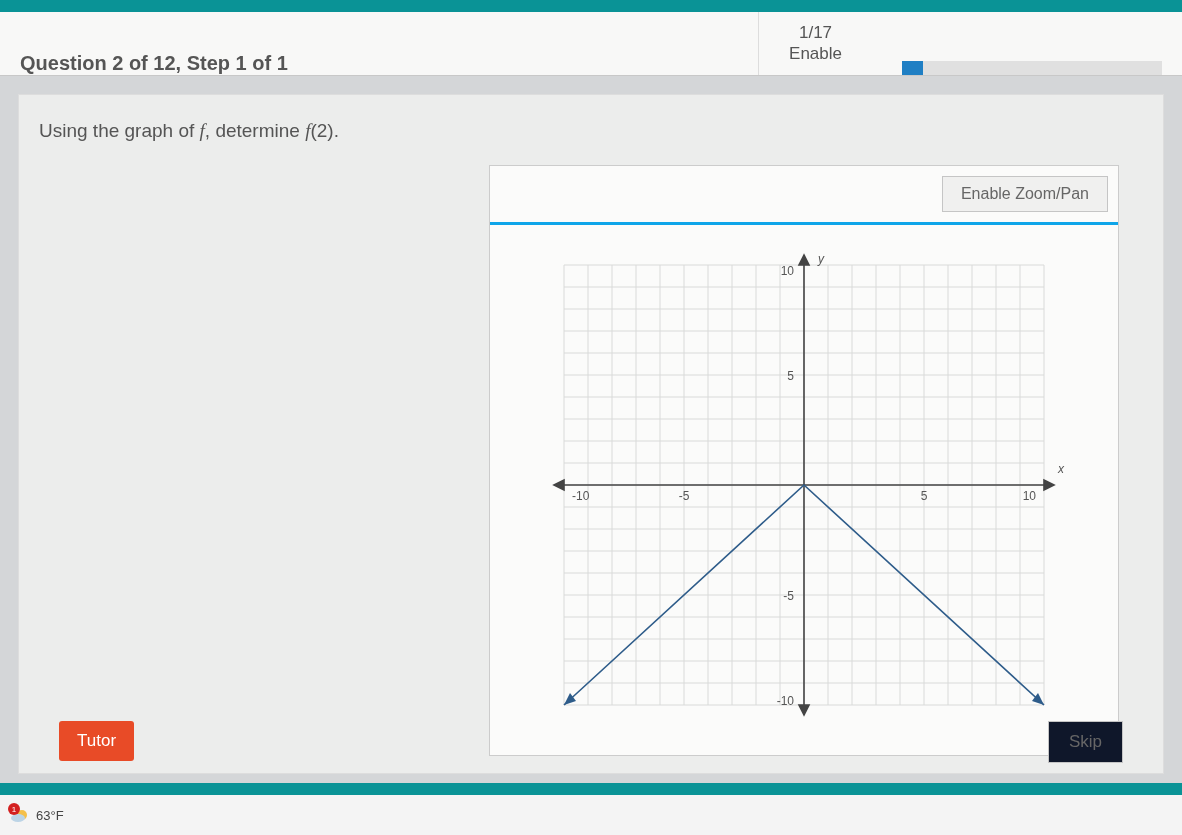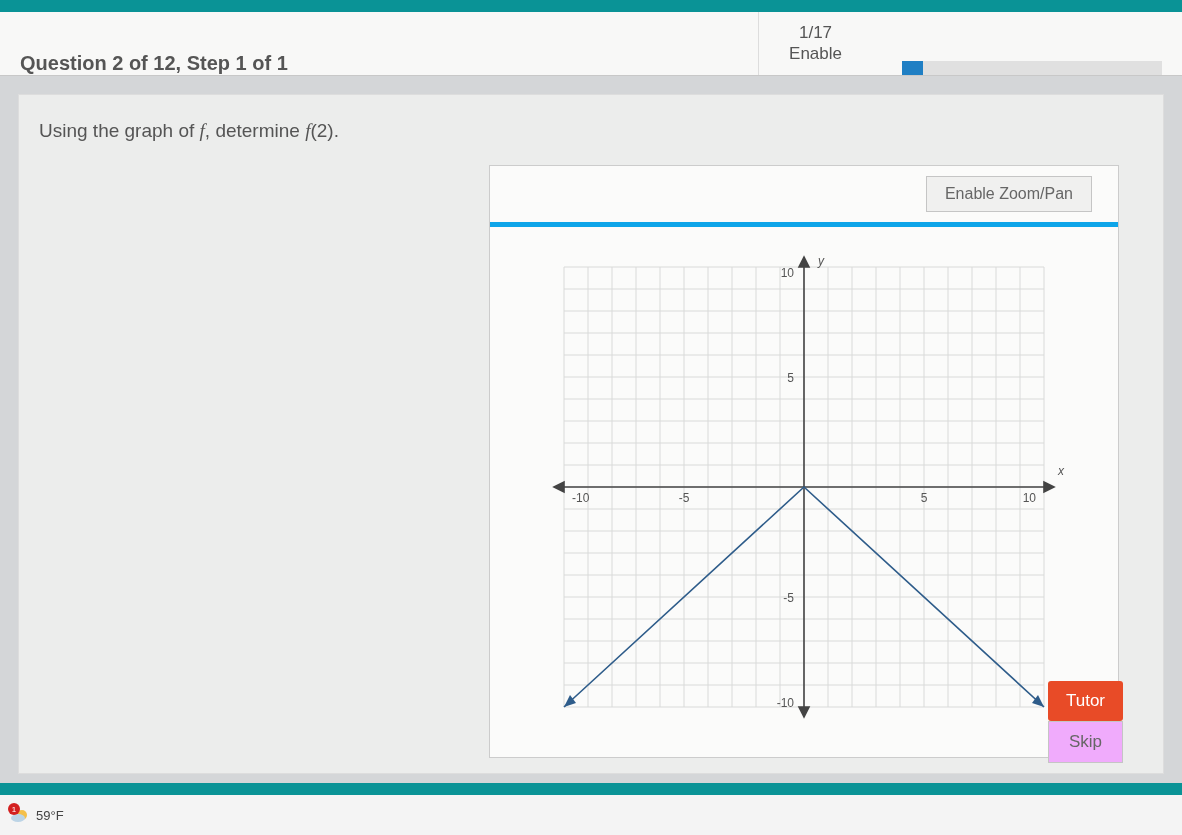--- a/index.html
+++ b/index.html
@@ -77,22 +77,22 @@
       position: absolute;
       left: 470px;
       top: 70px;
       width: 630px;
       background: #fbfbfa;
       border: 1px solid #ccc;
       padding-bottom: 10px;
     }
     .zoom-row {
       text-align: right;
-      padding: 10px 26px;
-      border-bottom: 5px solid #0ea5e9;
+      padding: 10px 10px;
+      border-bottom: 3px solid #0ea5e9;
     }
     .zoom-btn {
       display: inline-block;
       background: #f0f0ef;
       border: 1px solid #c5c5c5;
       color: #666;
       font-size: 16px;
       padding: 8px 18px;
       cursor: pointer;
     }
@@ -100,36 +100,35 @@
       display: flex;
       justify-content: center;
       padding: 20px 10px 0 10px;
     }
     .footer-row {
       position: absolute;
       bottom: 10px;
       left: 0;
       right: 0;
       display: flex;
-      align-items: flex-end;
+      align-items: flex-start;
       padding: 0 40px;
       justify-content: space-between;
-      flex-direction: column;
     }
     .tutor-btn {
       background: #e84b27;
       color: #fff;
       border: none;
       font-size: 17px;
       padding: 10px 18px;
       border-radius: 3px;
       cursor: pointer;
     }
     .skip-btn {
-      background: #f0abfc;
+      background: #0f172a;
       border: 1px solid #c5c5c5;
       color: #666;
       font-size: 17px;
       padding: 10px 20px;
       cursor: pointer;
     }
     .divider-bar {
       position: absolute;
       bottom: 40px;
       left: 0; right: 0;
@@ -292,15 +291,15 @@
 
 <div class="taskbar">
   <div class="weather">
     <span class="weather-icon">
       <svg width="20" height="20" viewBox="0 0 20 20">
           <circle cx="12" cy="10" r="5" fill="#f5c04a"></circle>
           <ellipse cx="8" cy="13" rx="7" ry="4" fill="#bcd4e6"></ellipse>
         </svg>
       <span class="badge-dot">1</span>
     </span>
-    <span>59°F</span>
+    <span>63°F</span>
   </div>
 </div>
 
 </body></html>

